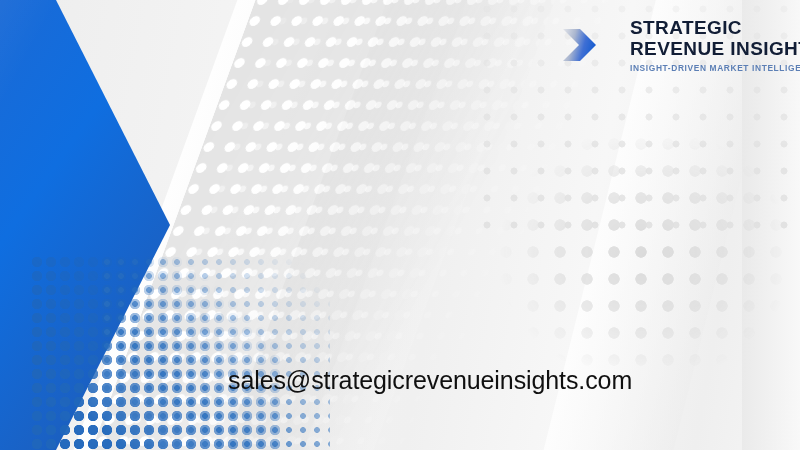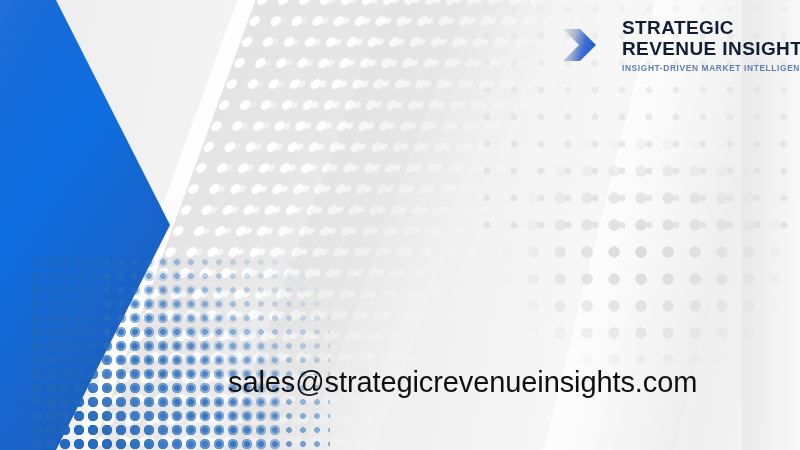--- a/index.html
+++ b/index.html
@@ -104,21 +104,21 @@
     position:absolute;left:100px;top:255px;width:230px;height:200px;
     background-image:radial-gradient(circle at 7px 7px, #2a6fbe 2.6px, rgba(42,111,190,0) 3.2px);
     background-size:14px 14px;
     -webkit-mask-image:linear-gradient(42deg, rgba(0,0,0,0) 4%, rgba(0,0,0,.85) 32%, rgba(0,0,0,.35) 66%, rgba(0,0,0,0) 92%);
             mask-image:linear-gradient(42deg, rgba(0,0,0,0) 4%, rgba(0,0,0,.85) 32%, rgba(0,0,0,.35) 66%, rgba(0,0,0,0) 92%);
   }
 
   
   .logo{
     position:absolute;left:560px;top:14px;width:222px;height:62px;
-    display:flex;align-items:center;gap:16px;
+    display:flex;align-items:center;gap:24px;
   }
   .logo-mark{width:46px;height:46px;flex:0 0 auto;display:block;}
   .logo-text{display:flex;flex-direction:column;line-height:1;}
   .logo-line{
     font-size:19px;font-weight:bold;letter-spacing:.4px;
     color:#121e36;white-space:nowrap;
   }
   .logo-line.l2{margin-top:2px;}
   .logo-tagline{
     margin-top:6px;font-size:8.4px;font-weight:bold;letter-spacing:.62px;
@@ -126,21 +126,21 @@
   }
 
   
   .title{
     position:absolute;left:238px;top:150px;width:552px;
     font-size:34px;font-weight:400;color:#0a0a0a;
     letter-spacing:-.1px;line-height:1.18;
   }
   .email{
     position:absolute;left:228px;top:366px;width:560px;
-    font-size:29px;font-weight:400;color:#101010;letter-spacing:-.1px;
+    font-size:25px;font-weight:400;color:#101010;letter-spacing:-.1px;
   }
 </style>
 </head>
 <body>
 
 <div id="slide">
 
   <div class="bg-base"></div>
   <div class="bg-band-a"></div>
   <div class="bg-band-b"></div>

